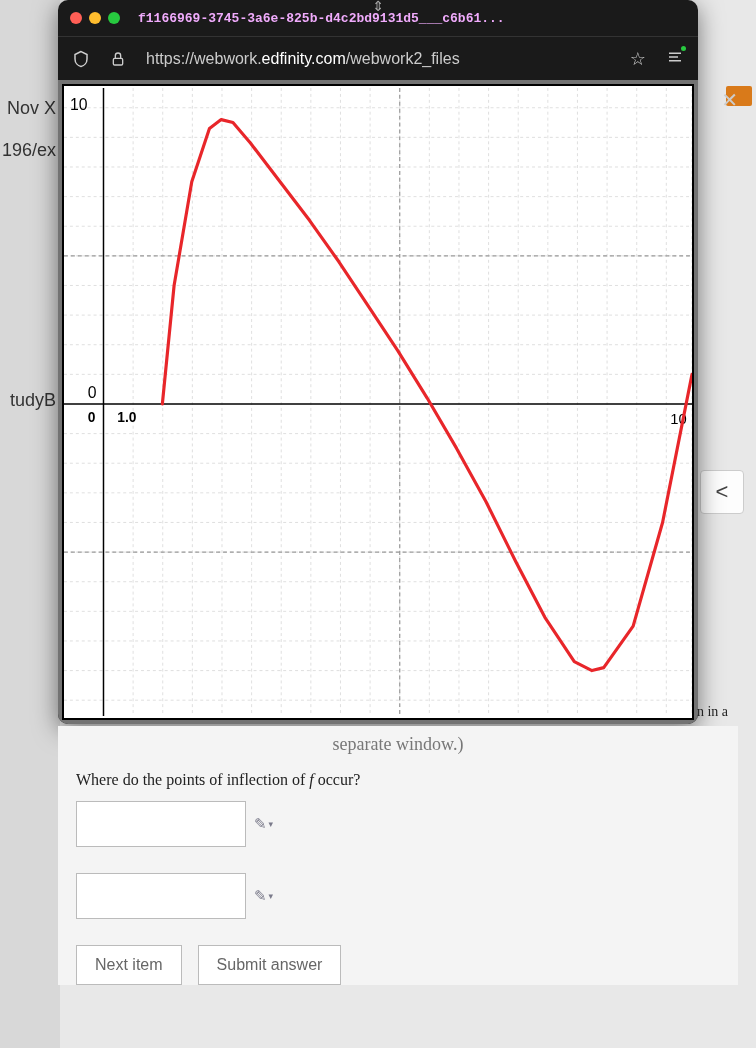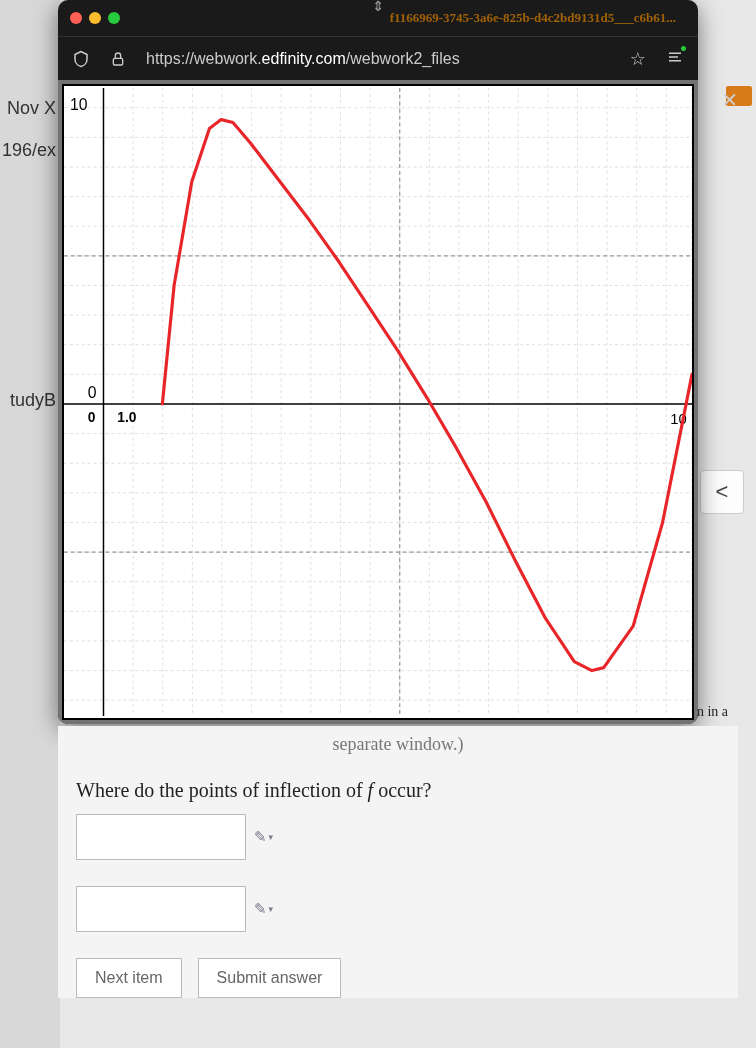--- a/index.html
+++ b/index.html
@@ -49,23 +49,23 @@
       gap: 8px;
       position: relative;
     }
     .dots { display: flex; gap: 7px; }
     .dot { width: 12px; height: 12px; border-radius: 50%; }
     .dot.red { background: #ff5f56; }
     .dot.yellow { background: #ffbd2e; }
     .dot.green { background: #27c93f; }
     .title-text {
       flex: 1;
-      text-align: right;
-      color: #a16207;
-      font-family: Liberation Serif, serif;
+      text-align: left;
+      color: #f0abfc;
+      font-family: Liberation Mono, monospace;
       font-size: 13px;
       font-weight: bold;
       white-space: nowrap;
       overflow: hidden;
       text-overflow: ellipsis;
       padding: 0 10px;
     }
     .drag-icon {
       position: absolute;
       left: 50%;
@@ -133,24 +133,24 @@
       position: absolute;
       right: 28px;
       top: 704px;
       font-size: 14px;
       color: #222;
     }
     .sep-text {
       text-align: center;
       color: #777;
       font-size: 18px;
-      margin-bottom: 24px;
+      margin-bottom: 16px;
     }
     .question {
-      font-size: 20px;
+      font-size: 16px;
       color: #222;
       margin-bottom: 12px;
     }
     .question .fvar { font-style: italic; }
     .answer-row {
       display: flex;
       align-items: center;
       gap: 8px;
       margin-bottom: 26px;
     }

